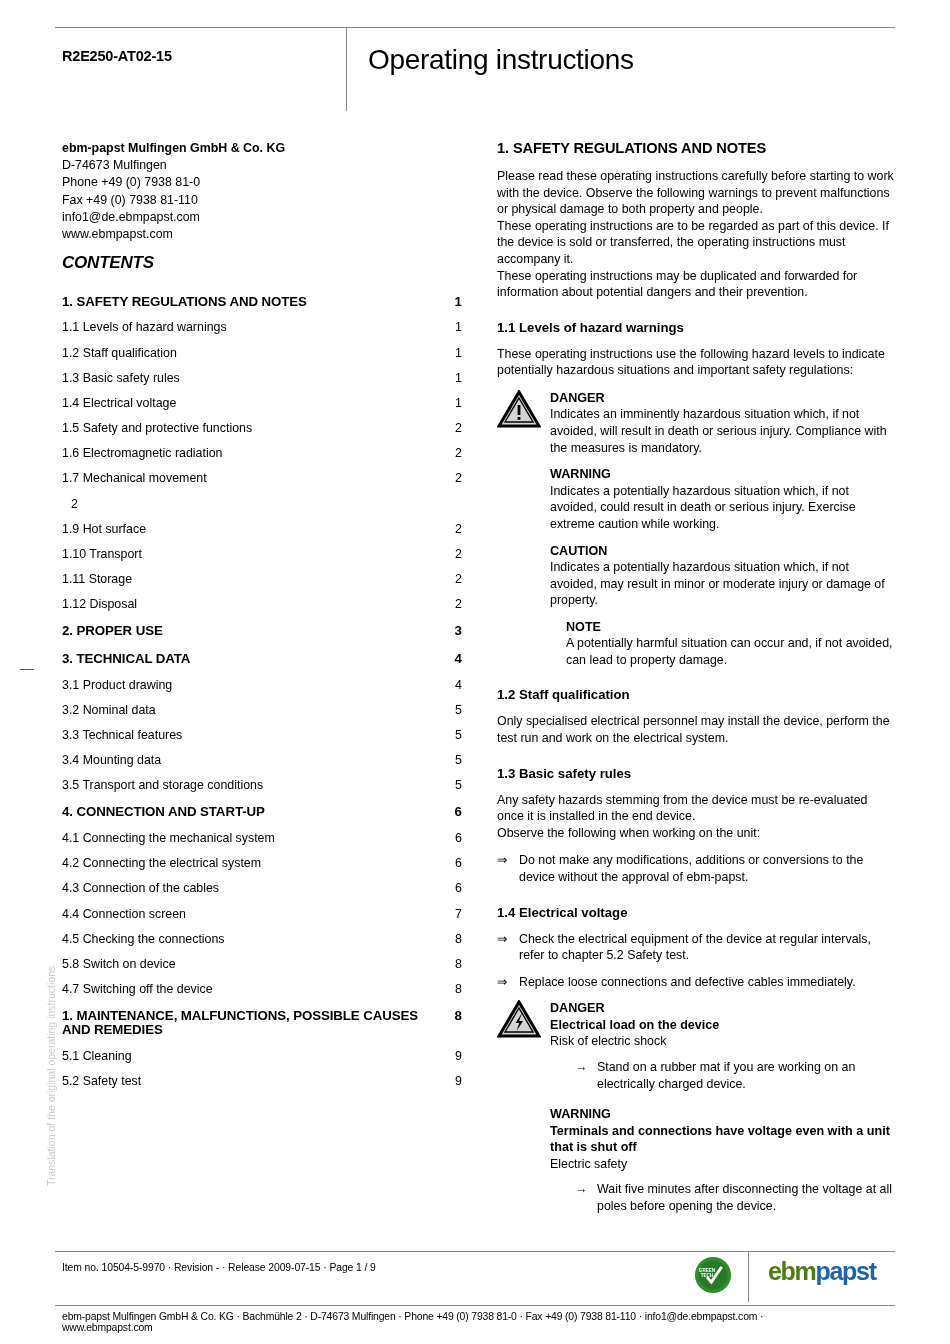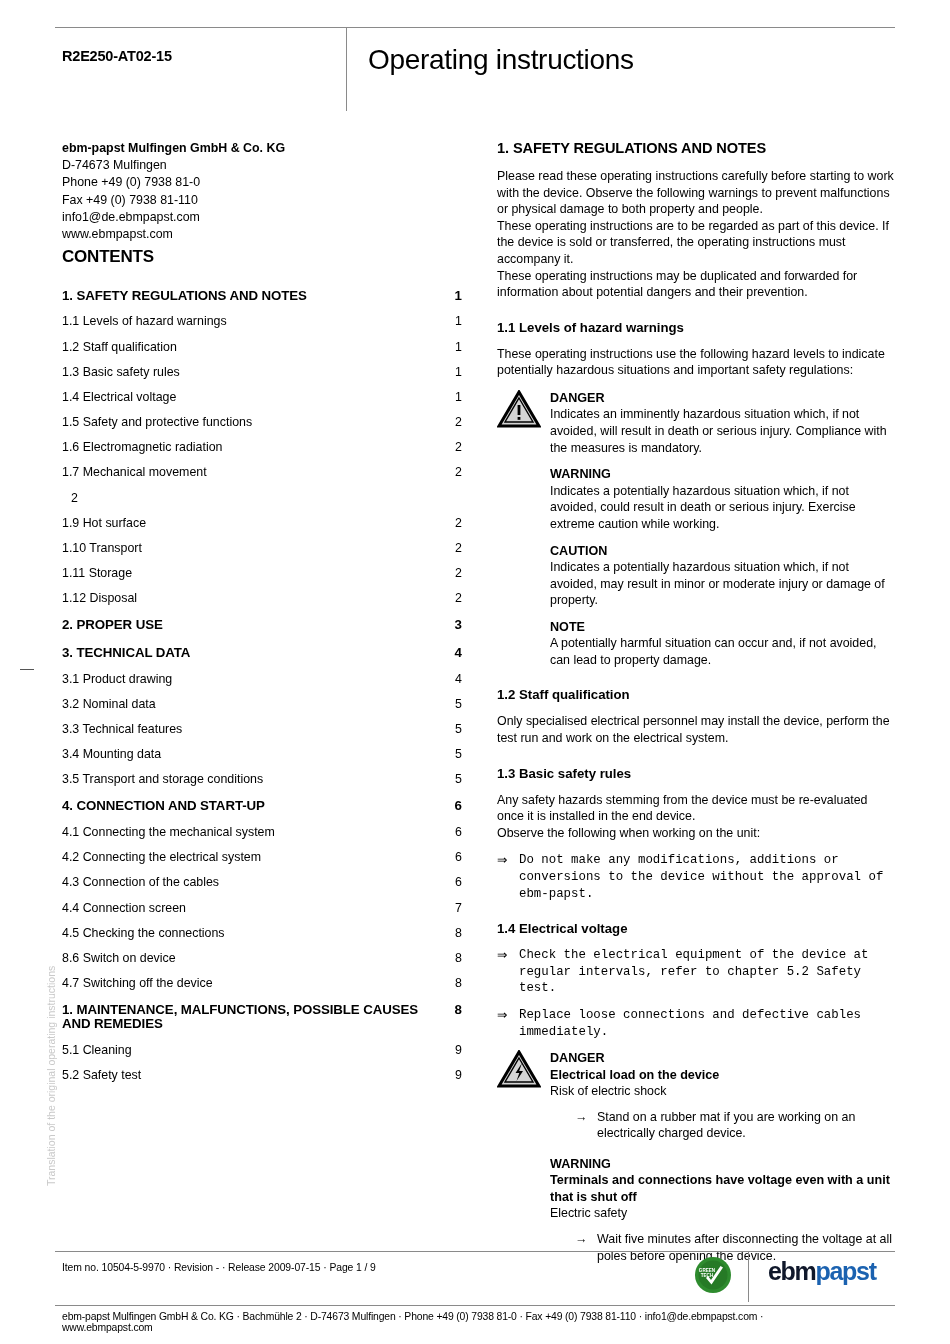--- a/index.html
+++ b/index.html
@@ -50,21 +50,21 @@
 
   
   .col-left { position:absolute; left:62px; top:140px; width:400px; }
   .col-right { position:absolute; left:497px; top:140px; width:400px; }
 
   
   .addr { font-size:12.4px; line-height:17.2px; }
   .addr .b { font-weight:bold; }
 
   .contents-title {
-    font-size:17px; font-weight:bold; margin-top:4px; letter-spacing:-0.2px;
+    font-size:17px; font-weight:bold; margin-top:10px; letter-spacing:-0.2px;font-style:italic;
   }
 
   
   .toc { margin-top:14px; }
   .toc-row {
     display:flex; align-items:baseline;
     font-size:12.4px; line-height:14px;
     padding:5.6px 0;
   }
   .toc-row .t { flex:1; padding-right:10px; }
@@ -78,27 +78,27 @@
   .para { font-size:12.4px; line-height:16.6px; margin:0 0 11px 0; }
   .para.tight { margin-bottom:0; }
 
   
   .hazard-block { position:relative; margin:8px 0 0 0; }
   .tri-wrap { position:absolute; left:0; top:0; width:44px; }
   .hz-body { margin-left:53px; }
   .hz-label { font-size:12.6px; font-weight:bold; line-height:16.5px; }
   .hz-text { font-size:12.4px; line-height:16.6px; }
   .hz-group { margin-bottom:10px; }
-  .hz-group:last-child { margin-bottom:0; }
+  .hz-group:last-child { margin-bottom:0;margin-left:16px; }
 
   
   .alist { margin:10px 0 0 0; }
   .aitem { display:flex; font-size:12.4px; line-height:16.6px; margin-bottom:10px; }
   .aitem .mark { width:22px; flex:none; }
-  .aitem .body { flex:1;font-family:Liberation Mono, monospace; }
+  .aitem .body { flex:1; }
   .aitem2 { display:flex; font-size:12.4px; line-height:16.6px; margin:9px 0 0 25px; }
   .aitem2 .mark { width:22px; flex:none; }
 
   
   .foot-rule-1 {
     position:absolute; left:55px; top:1251px; width:840px; height:1px; background:#8a8a8a;
   }
   .foot-rule-2 {
     position:absolute; left:55px; top:1305px; width:840px; height:1px; background:#8a8a8a;
   }
@@ -111,21 +111,21 @@
   }
   .foot-addr {
     position:absolute; left:62px; top:1311px;
     font-size:10.4px; letter-spacing:-0.15px;
   }
   .green-badge { position:absolute; left:694px; top:1256px; width:38px; height:38px; }
   .brand {
     position:absolute; left:768px; top:1256px;
     font-size:25px; font-weight:bold; letter-spacing:-1.3px; line-height:30px;
   }
-  .brand .ebm { color:#0f172a;text-align:right; }
+  .brand .ebm { color:#4d7c0f;text-align:right; }
   .brand .papst { color:#1b62b0;text-align:center; }
 </style>
 </head>
 <body>
 
 <div class="page">
 
   <div class="top-rule"></div>
   <div class="head-divider"></div>
   <div class="model-no">R2E250-AT02-15</div>
@@ -245,21 +245,21 @@
         </div>
         <div class="toc-row lvl2">
           <span class="t">4.4 Connection screen</span>
           <span class="p">7</span>
         </div>
         <div class="toc-row lvl2">
           <span class="t">4.5 Checking the connections</span>
           <span class="p">8</span>
         </div>
         <div class="toc-row lvl2">
-          <span class="t">8.6 Switch on device</span>
+          <span class="t">5.8 Switch on device</span>
           <span class="p">8</span>
         </div>
         <div class="toc-row lvl2">
           <span class="t">4.7 Switching off the device</span>
           <span class="p">8</span>
         </div>
         <div class="toc-row lvl1">
           <span class="t">1. MAINTENANCE, MALFUNCTIONS, POSSIBLE CAUSES AND REMEDIES</span>
           <span class="p">8</span>
         </div>

